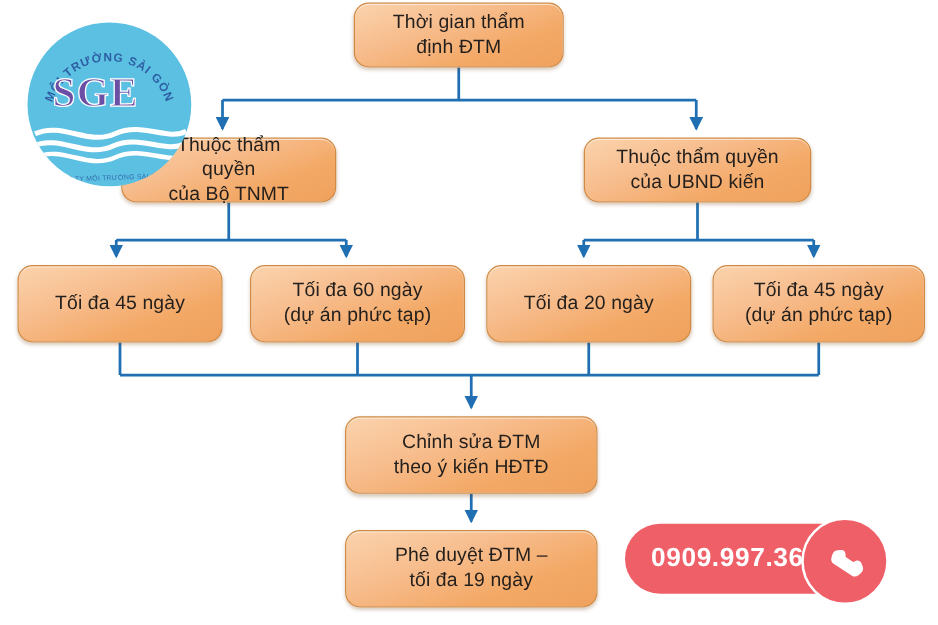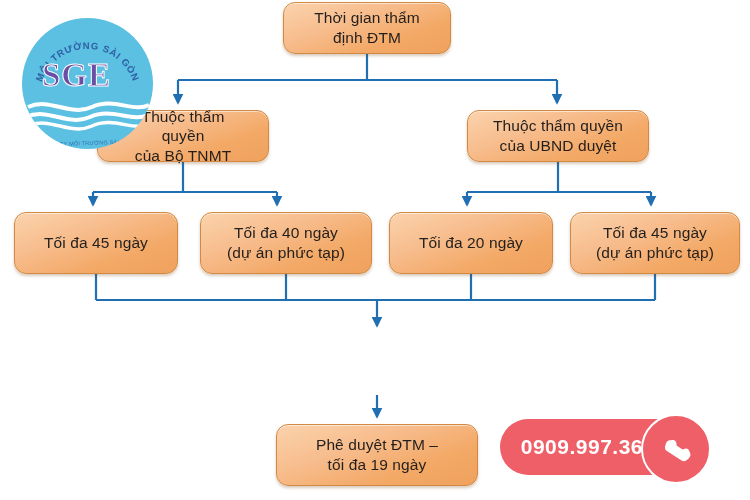--- a/index.html
+++ b/index.html
@@ -144,41 +144,45 @@
 định ĐTM</span>
   </div>
 
   <div class="node" id="n-bo">
     <span class="txt">Thuộc thẩm quyền
 của Bộ TNMT</span>
   </div>
 
   <div class="node" id="n-ubnd">
     <span class="txt">Thuộc thẩm quyền
-của UBND duyệt</span>
+của UBND kiến</span>
   </div>
 
   <div class="node" id="n-l1">
     <span class="txt">Tối đa 45 ngày</span>
   </div>
 
   <div class="node" id="n-l2">
-    <span class="txt">Tối đa 40 ngày
+    <span class="txt">Tối đa 60 ngày
 (dự án phức tạp)</span>
   </div>
 
   <div class="node" id="n-r1">
     <span class="txt">Tối đa 20 ngày</span>
   </div>
 
   <div class="node" id="n-r2">
     <span class="txt">Tối đa 45 ngày
 (dự án phức tạp)</span>
   </div>
 
+  <div class="node" id="n-edit">
+    <span class="txt">Chỉnh sửa ĐTM
+theo ý kiến HĐTĐ</span>
+  </div>
 
   <div class="node" id="n-approve">
     <span class="txt">Phê duyệt ĐTM –
 tối đa 19 ngày</span>
   </div>
 
   <div id="logo">
     <svg class="arc-text" viewBox="0 0 131 131">
       <defs>
         <path id="arcpath" d="M 18,72 A 48,48 0 0 1 113,72"></path>

